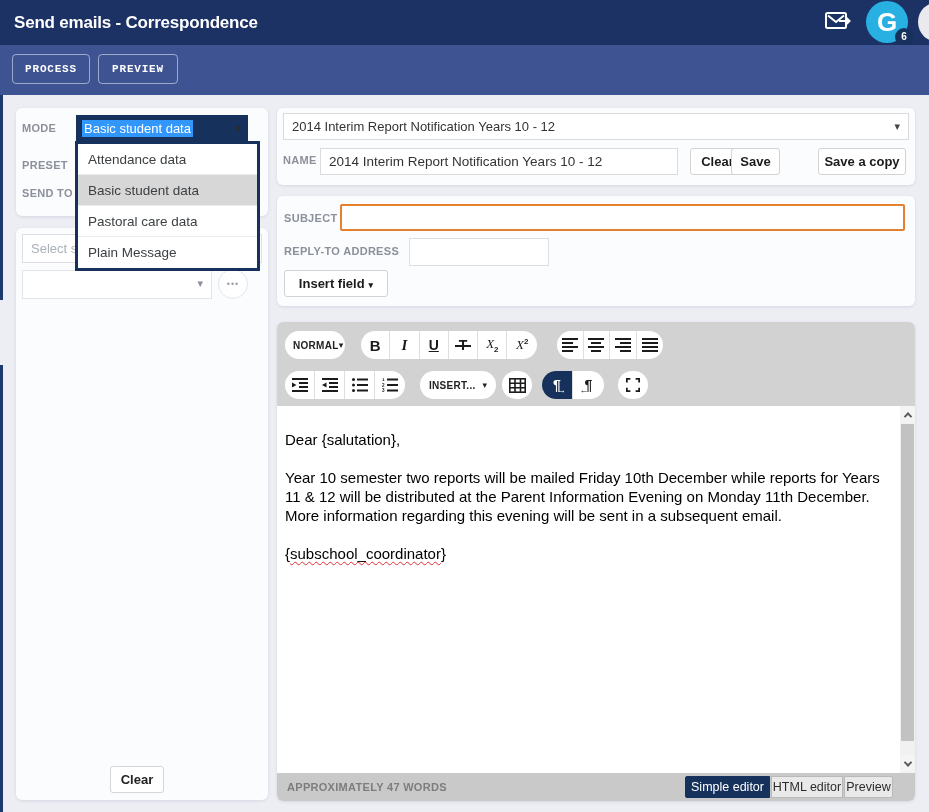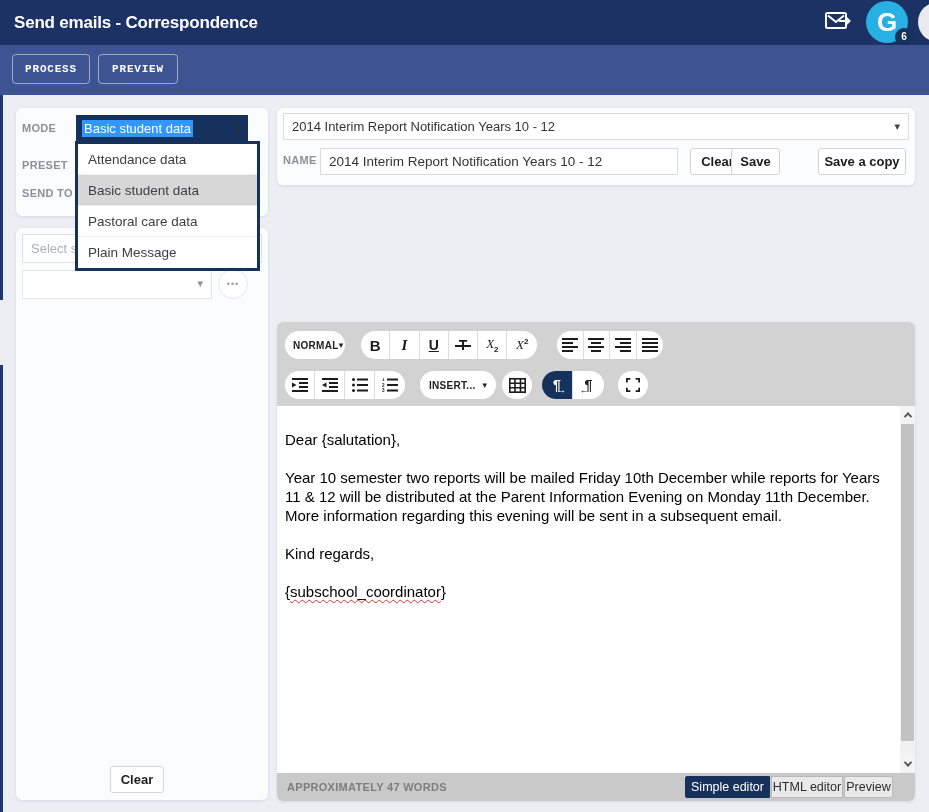--- a/index.html
+++ b/index.html
@@ -214,20 +214,29 @@
       <span>2014 Interim Report Notification Years 10 - 12</span>
       <span class="caret">▾</span>
     </div>
     <div id="name-label" class="side-label">NAME</div>
     <input id="name-input" type="text" value="2014 Interim Report Notification Years 10 - 12" style="">
     <button id="delete-btn" class="flat-btn">Clear</button>
     <button id="save-btn" class="flat-btn">Save</button>
     <button id="savecopy-btn" class="flat-btn">Save a copy</button>
   </div>
 
+  <div id="card-subject" class="card">
+    <div id="subject-label" class="side-label">SUBJECT</div>
+    <input id="subject-input" type="text" value="" style="">
+    <div id="replyto-label" class="side-label">REPLY-TO ADDRESS</div>
+    <input id="replyto-input" type="text" value="" style="">
+    <button id="insertfield-btn">
+      <span>Insert field</span><span class="caret">▾</span>
+    </button>
+  </div>
 
   <div id="card-editor" class="card">
 
     <div id="toolbar">
 
       <div id="tb-row1" class="tb-row">
         <div id="format-pill" class="pill">
           <span class="lbl">NORMAL</span>
           <span class="caret">▾</span>
         </div>
@@ -374,21 +383,20 @@
               </g>
             </svg>
         </div>
       </div>
     </div>
 
     <div id="editor-area">
       <div id="editor-text">
         <p>Dear {salutation},</p>
         <p>Year 10 semester two reports will be mailed Friday 10th December while reports for Years 11 &amp; 12 will be distributed at the Parent Information Evening on Monday 11th December. More information regarding this evening will be sent in a subsequent email.</p>
-        <p>Kind regards,</p>
         <p><span>{</span><span class="misspelled">subschool_coordinator</span><span>}</span></p>
       </div>
       <div id="v-scroll">
         <div id="scroll-up" class="scroll-arrow">
             <span class="chev up"></span>
           </div>
         <div id="scroll-thumb"></div>
         <div id="scroll-down" class="scroll-arrow">
             <span class="chev down"></span>
           </div>

